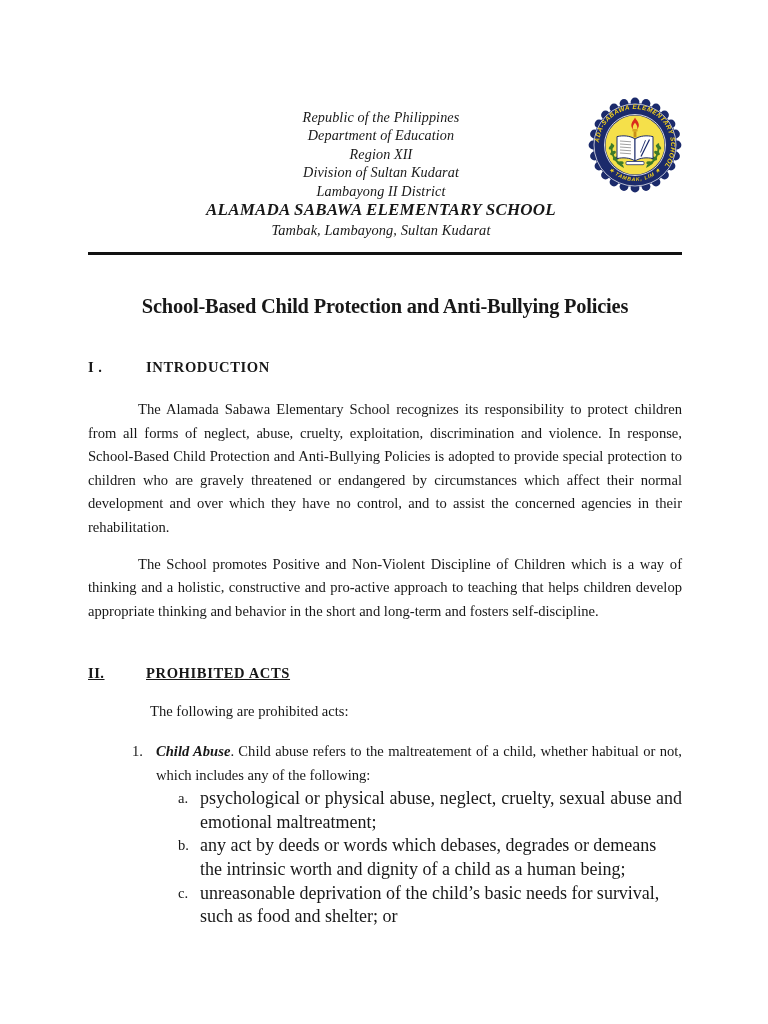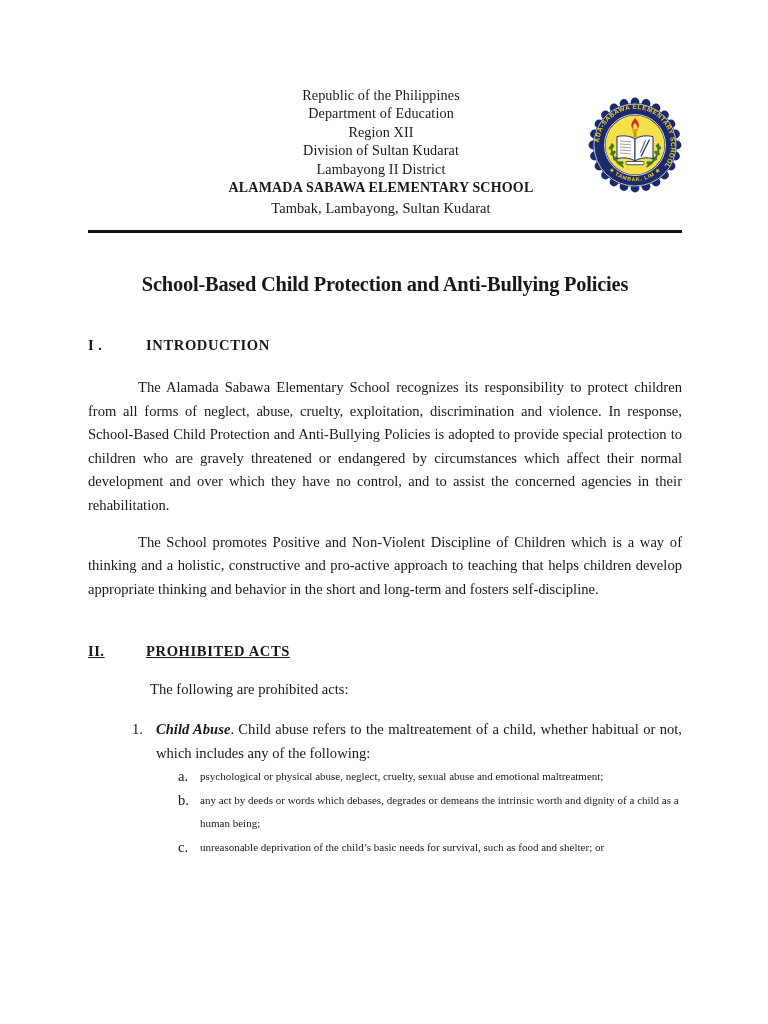--- a/index.html
+++ b/index.html
@@ -21,35 +21,36 @@
     position: relative;
     width: 768px;
     height: 1024px;
     box-sizing: border-box;
     padding: 0 86px 0 88px;
   }
 
   
   .letterhead {
     position: relative;
-    padding-top: 86px;
+    padding-top: 108px;
+    font-style: italic;
   }
   .letterhead-text {
     text-align: center;
     padding-right: 8px;
   }
   .lh-line {
     font-size: 14.2px;
     line-height: 18.4px;
     letter-spacing: 0.1px;
     white-space: nowrap;
   }
   .lh-line.school-name {
     font-weight: bold;
-    font-size: 14px;
+    font-size: 17px;
     line-height: 20px;
     letter-spacing: 0.2px;
   }
   .lh-line.address {
     font-size: 14.4px;
     line-height: 20px;
   }
 
   
   .seal-wrap {
@@ -157,21 +158,21 @@
   .alpha-marker {
     flex: 0 0 22px;
     width: 22px;
     font-size: 14.6px;
     line-height: 23.6px;
   }
   .alpha-text {
     flex: 1 1 auto;
     text-align: justify;
     text-justify: inter-word;
-    font-size: 11px;
+    font-size: 18px;
     line-height: 23.6px;
     margin: 0;
   }
   .alpha-item.no-justify .alpha-text { text-align: left; }
 </style>
 </head>
 <body>
 
 <div class="page">
 

